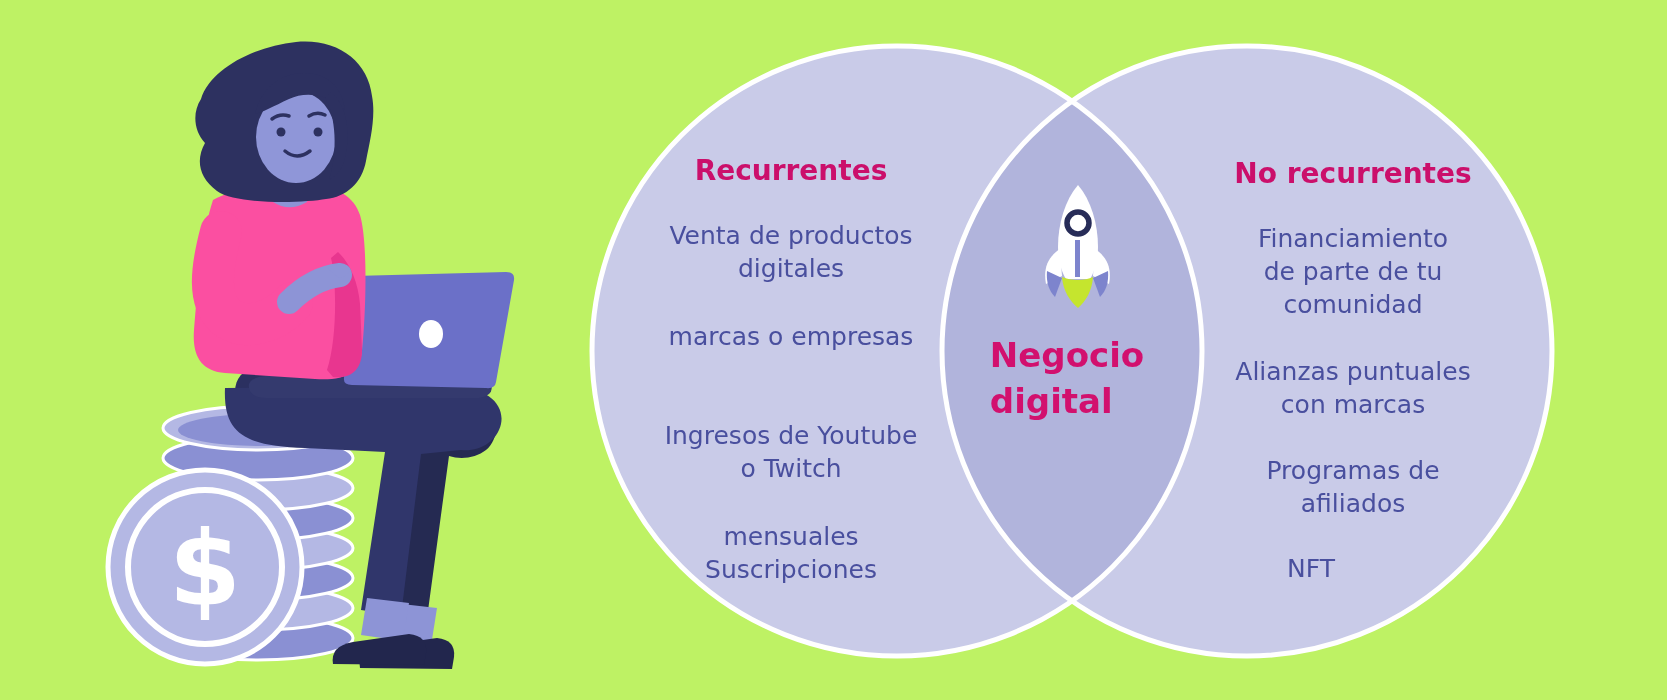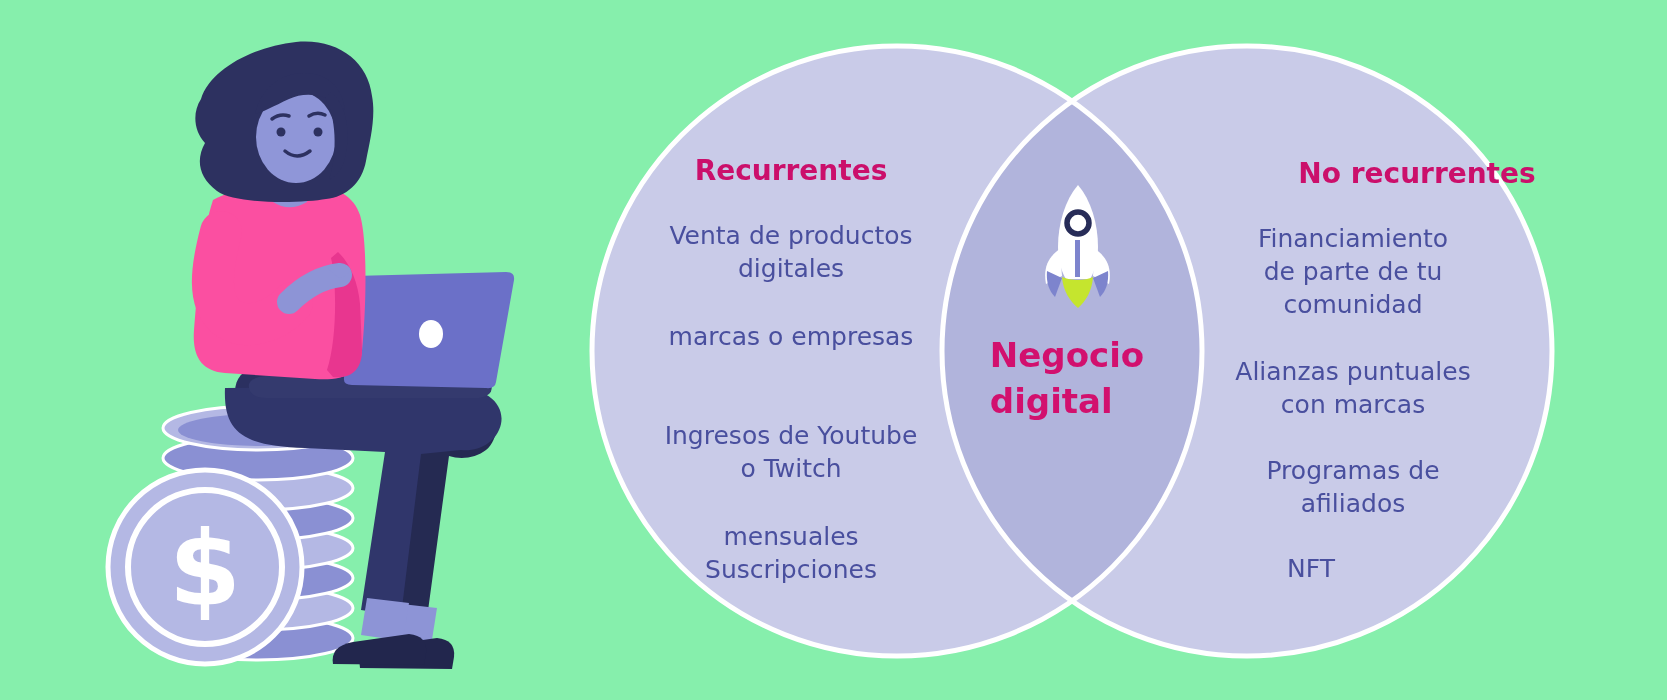--- a/index.html
+++ b/index.html
@@ -1,17 +1,17 @@
 <!DOCTYPE html>
 <html><head>
 <meta charset="utf-8">
 <style>
   html,body{margin:0;padding:0;background:#ffffff;}
   .stage{
-    position:relative;width:1667px;height:700px;background:#86efac;
+    position:relative;width:1667px;height:700px;background:#bef264;
     overflow:hidden;font-family:"DejaVu Sans","Liberation Sans",sans-serif;
   }
   .abs{position:absolute;}
   svg{display:block;}
   .vtitle{
     position:absolute;transform:translateX(-50%);
     font-size:28px;font-weight:bold;color:#cb0f6b;
     white-space:nowrap;text-align:center;line-height:36px;
   }
   .vitem{
@@ -68,21 +68,21 @@
   </div>
   <div class="vitem" style="left:791px;top:419px">
     <div>Ingresos de Youtube</div>
     <div>o Twitch</div>
   </div>
   <div class="vitem" style="left:791px;top:520px">
     <div>mensuales</div>
     <div>Suscripciones</div>
   </div>
 
-  <div class="vtitle" style="left:1417px;top:156px">No recurrentes</div>
+  <div class="vtitle" style="left:1353px;top:156px">No recurrentes</div>
 
   <div class="vitem" style="left:1353px;top:222px">
     <div>Financiamiento</div>
     <div>de parte de tu</div>
     <div>comunidad</div>
   </div>
   <div class="vitem" style="left:1353px;top:454px">
     <div>Programas de</div>
     <div>afiliados</div>
   </div>

